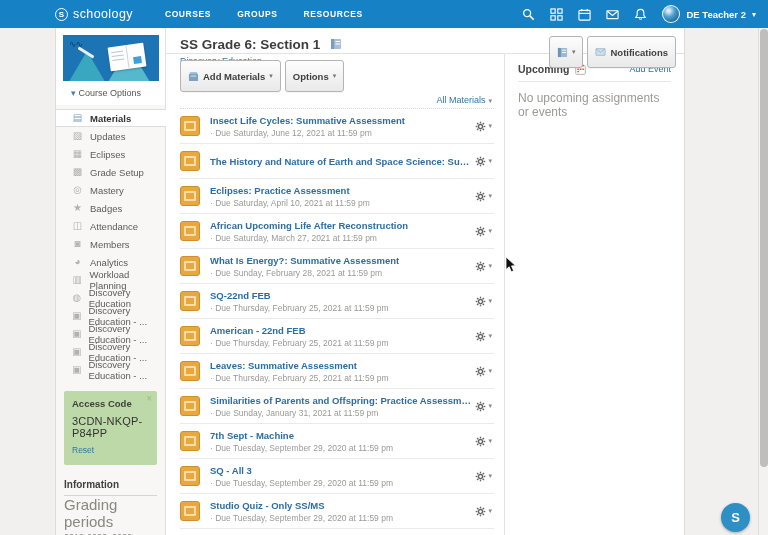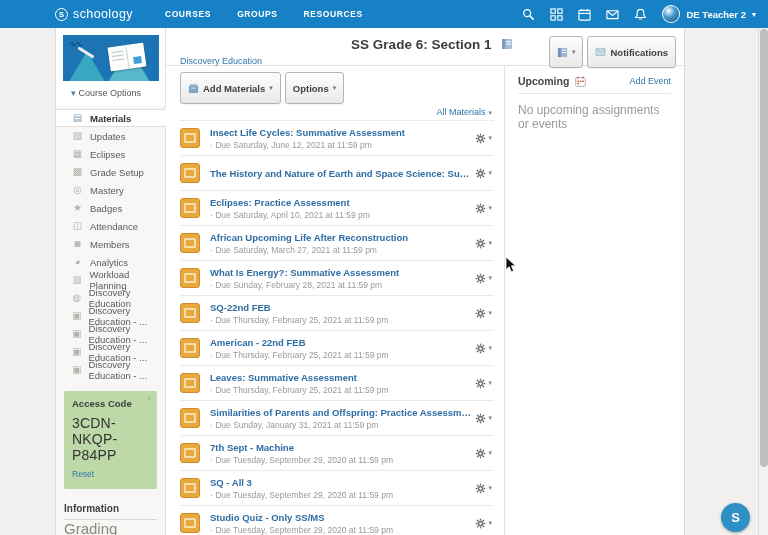--- a/index.html
+++ b/index.html
@@ -71,30 +71,30 @@
     background:#fff; border-top:1px solid #ddd; border-bottom:1px solid #ddd;
     margin-right:-1px; z-index:2; font-weight:bold; color:#333;
   }
   .side-item.active .side-icon { color:#7d9dbd; }
   
   .access-box {
     position:relative; margin:12px 8px 0; background:#bed9a8; border-radius:2px; padding:7px 8px 8px;
   }
   .access-close { position:absolute; top:2px; right:5px; font-size:10px; color:#9cbb86; cursor:pointer; }
   .access-title { font-size:9.5px; font-weight:bold; color:#3f3f3f; }
-  .access-code  { font-size:14px; color:#333; margin-top:6px; letter-spacing:.2px; }
+  .access-code  { font-size:11px; color:#333; margin-top:6px; letter-spacing:.2px; }
   .access-reset { display:inline-block; font-size:8.5px; color:#2d77a8; margin-top:4px; cursor:pointer; }
   
   .info-block { margin:14px 8px 0; }
   .info-title { font-size:10px; font-weight:bold; color:#3f3f3f; border-bottom:1px solid #d6d5d3; padding-bottom:5px; }
   .info-label { font-size:15px; color:#8a887f; }
   .info-value { margin-top:2px; font-size:9px; color:#8a887f; }
   
   .main { flex:1; display:flex; flex-direction:column; position:relative; min-width:0; }
-  .course-header { padding:7px 0 0 14px; border-bottom:1px solid #e3e2e0; height:38px;text-align:center; }
+  .course-header { padding:7px 0 0 14px; border-bottom:1px solid #e3e2e0; height:26px; }
   .course-title { display:inline; font-size:13.5px; font-weight:bold; color:#3d3d3d; }
   .title-icon { display:inline-block; margin-left:5px; vertical-align:-1px; }
   .course-subtitle { display:block; margin-top:2px; font-size:9px; color:#2d77a8; cursor:pointer; width:max-content; }
   .header-buttons { position:absolute; top:8px; right:8px; display:flex; gap:4px; z-index:3; }
   .btn {
     display:inline-flex; align-items:center; gap:4px;
     background:linear-gradient(#fdfdfd,#e9e9e9); border:1px solid #b4b4b4; border-radius:3px;
     font-family:inherit; font-size:9.5px; font-weight:bold; color:#3f3f3f;
     padding:3px 7px; height:32px; cursor:pointer; box-shadow:0 1px 0 rgba(0,0,0,.04);
   }

